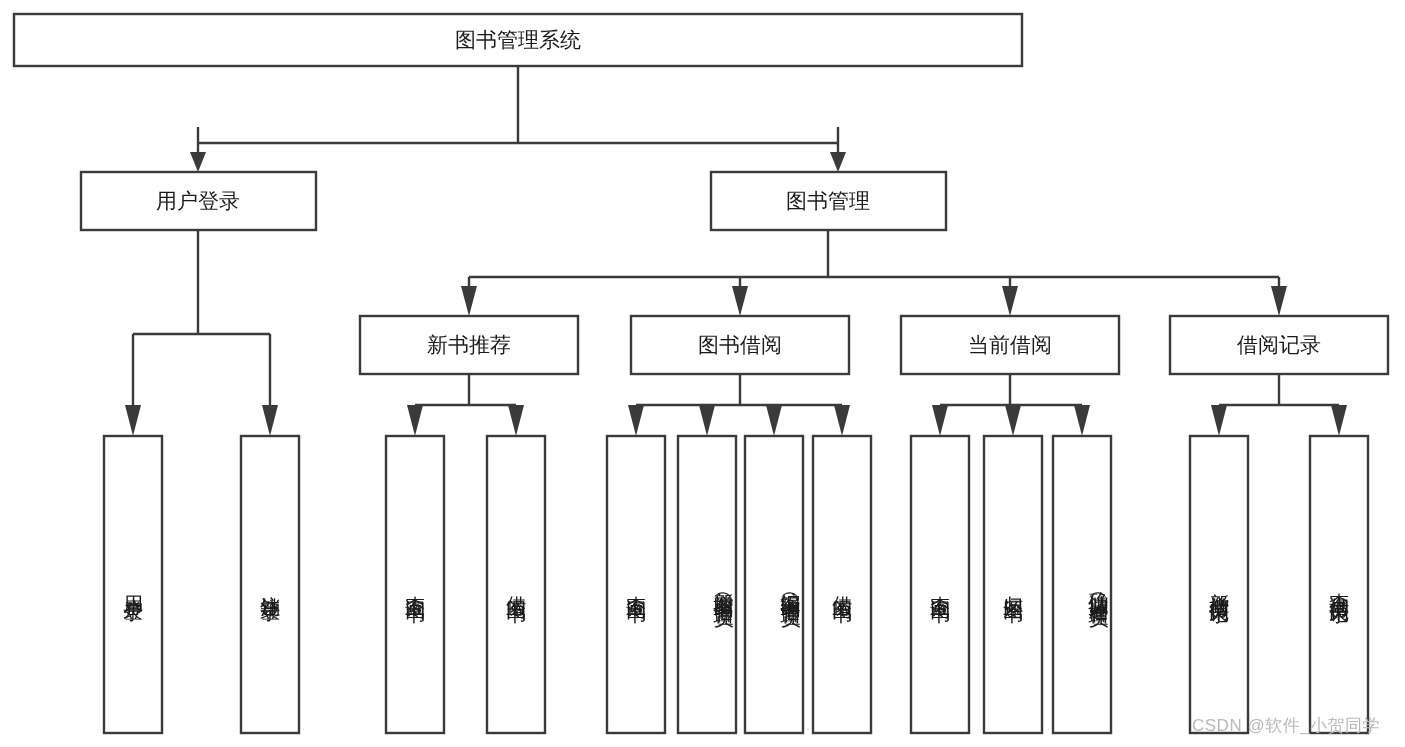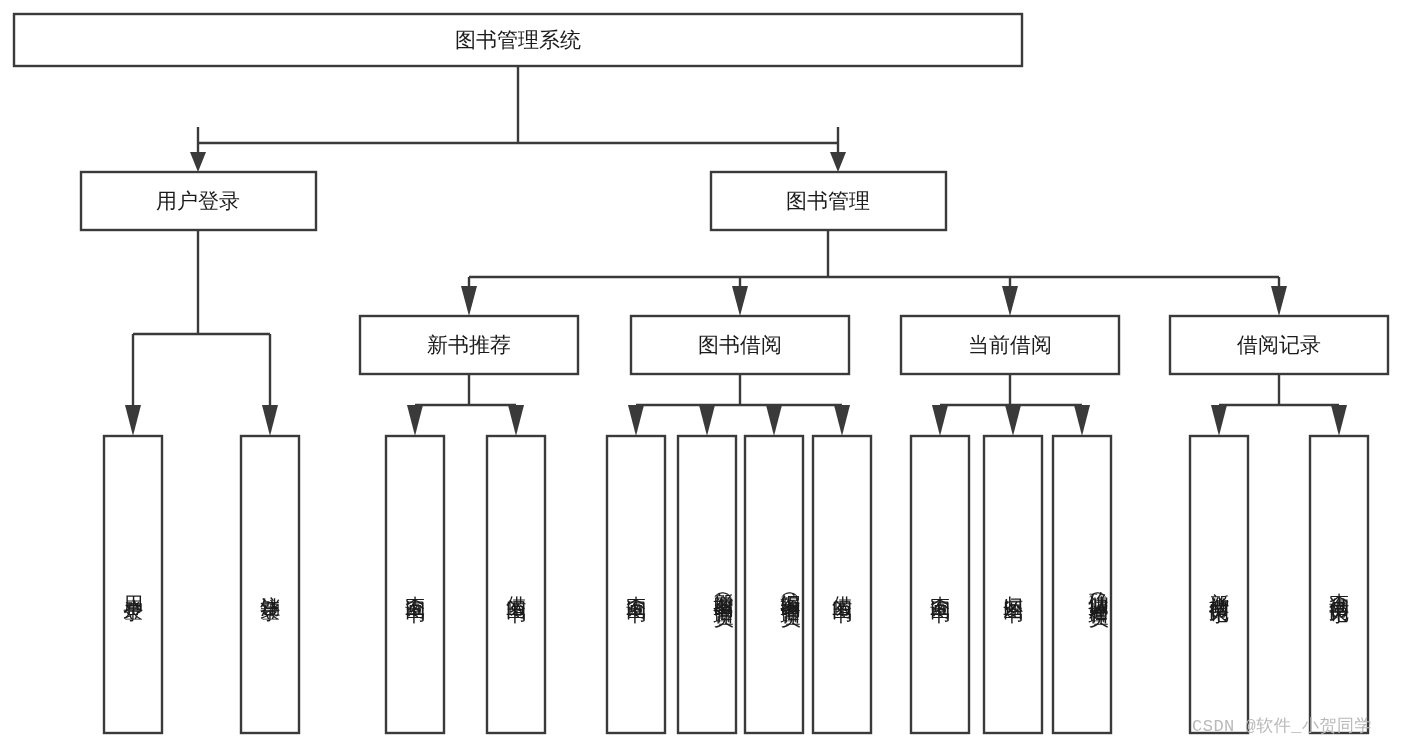--- a/index.html
+++ b/index.html
@@ -59,21 +59,21 @@
     color: #1b1b1b;
     display: flex;
     align-items: center;
     justify-content: center;
     white-space: nowrap;
     pointer-events: none;
     user-select: none;
   }
   .watermark {
     position: absolute;
-    font-family: Liberation Mono, monospace;
+    font-family: Liberation Sans, sans-serif;
     font-size: 17px;
     color: #b9b9b9;
     white-space: nowrap;
     letter-spacing: 0.5px;
   }
 </style>
 </head>
 <body>
 
 <div id="diagram-root">

